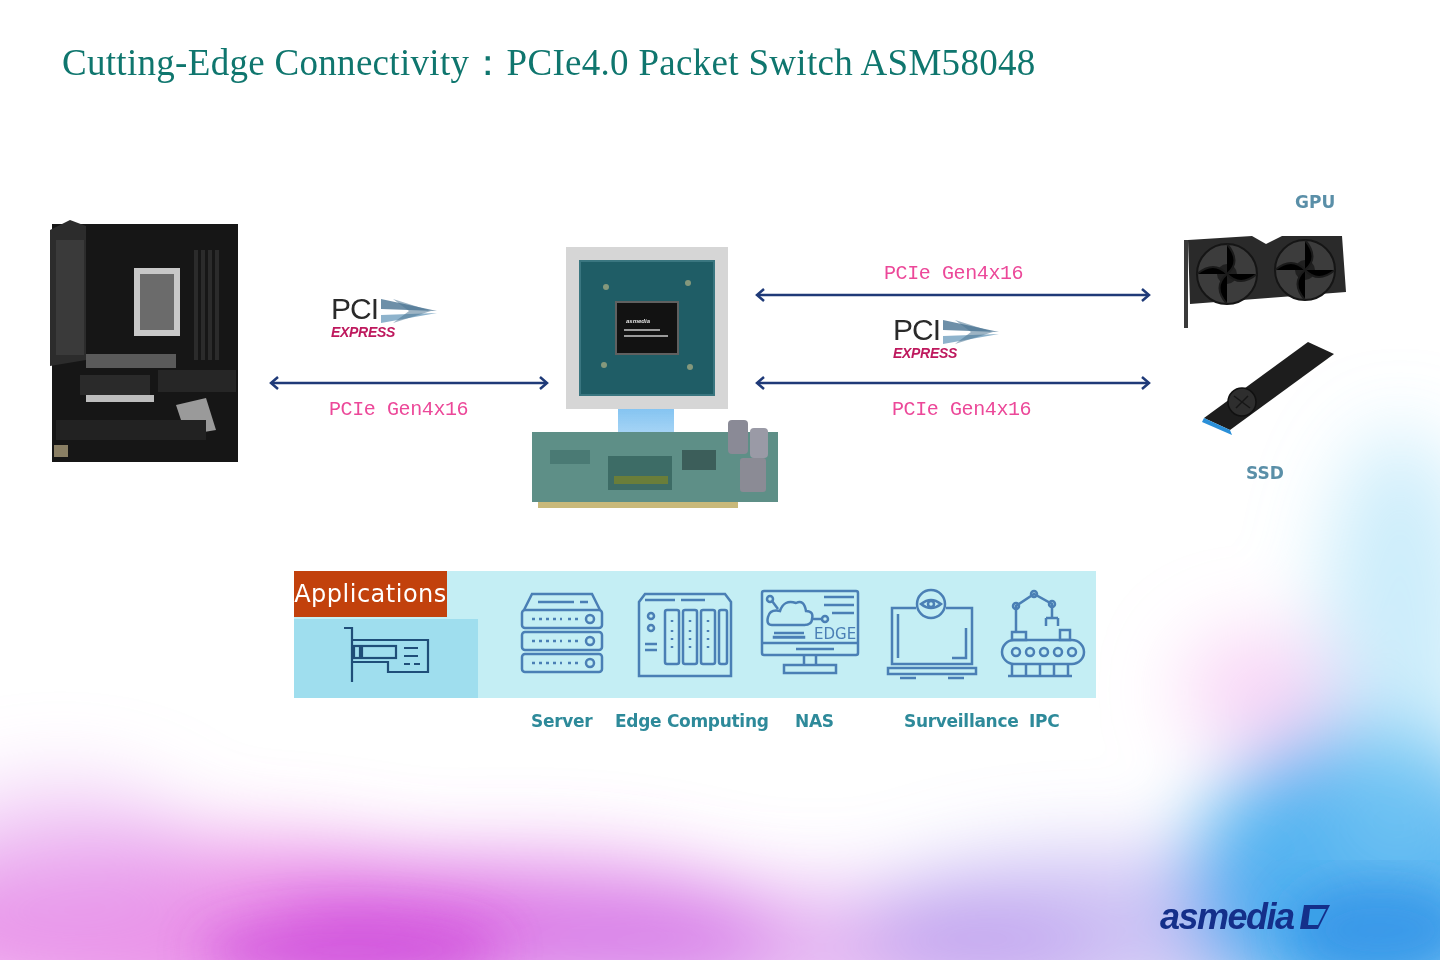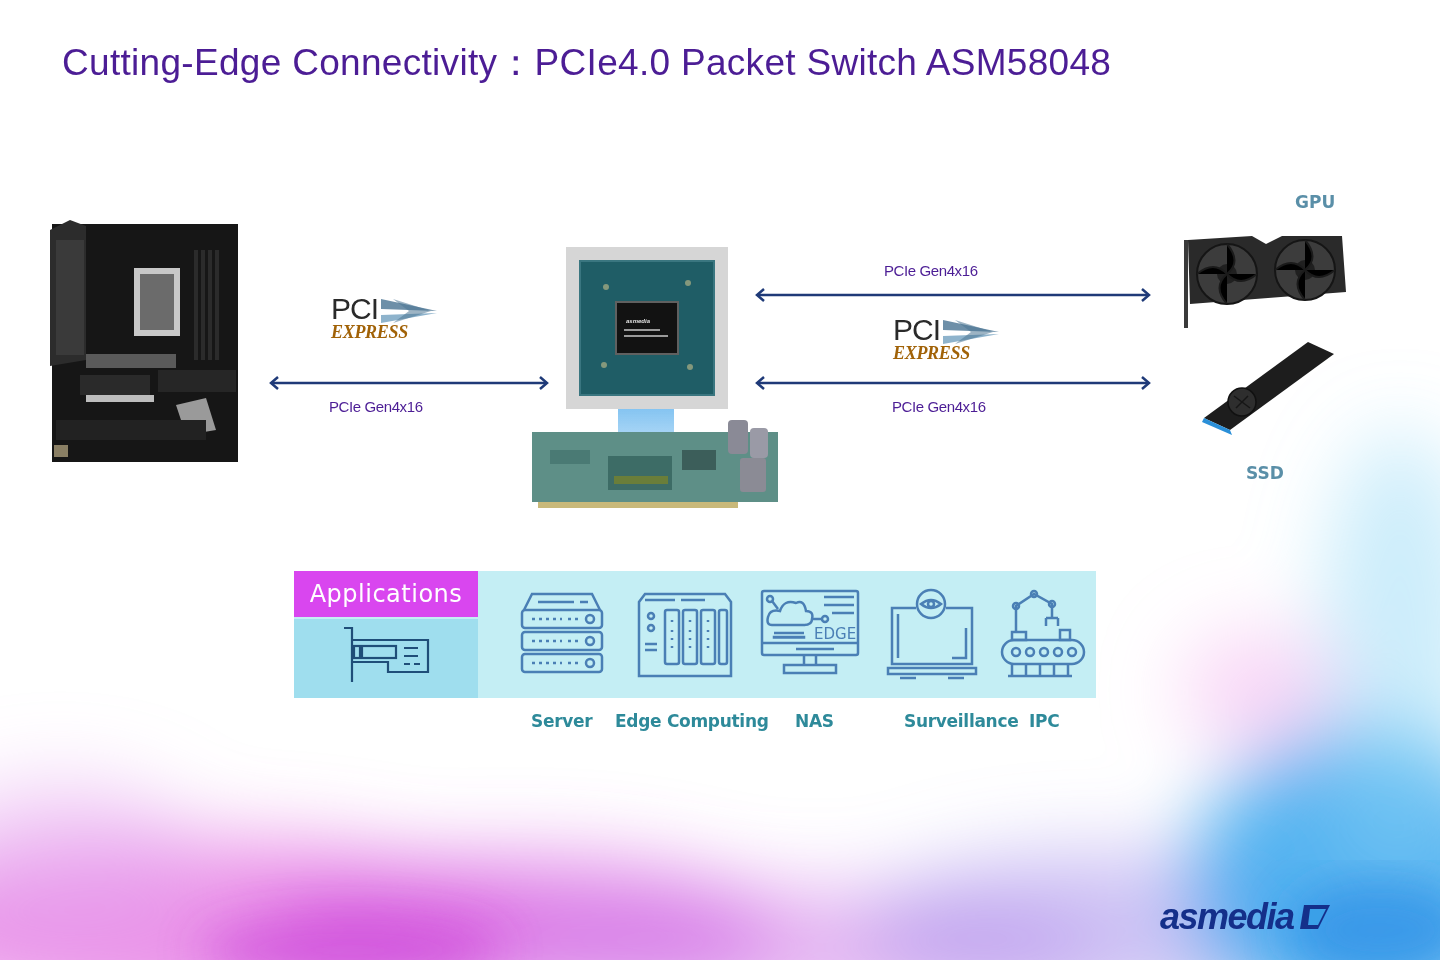--- a/index.html
+++ b/index.html
@@ -8,52 +8,52 @@
     position: relative;
     background: #ffffff;
     font-family: "Liberation Sans", sans-serif;
   }
   .bg-smoke {
     position: absolute; left: 0; top: 0; width: 1440px; height: 960px;
     pointer-events: none;
   }
   .title {
     position: absolute; left: 62px; top: 38px;
-    font-family: Liberation Sans, sans-serif;
-    font-size: 37px; color: #4c1d95; letter-spacing: 0.3px;
+    font-family: Liberation Serif, serif;
+    font-size: 37px; color: #0f766e; letter-spacing: 0.3px;
     white-space: nowrap;
   }
   .abs { position: absolute; }
 
   
   .motherboard { left: 46px; top: 220px; width: 196px; height: 244px; }
 
   
   .pcie-logo { width: 120px; height: 48px; }
   .pcie-logo .pci { font-family: "Liberation Sans", sans-serif; font-size: 30px; color: #2a2a2a; line-height: 28px; letter-spacing: -1px; }
-  .pcie-logo .express { font-family: Liberation Serif, serif; font-weight: bold; font-style: italic; font-size: 18px; color: #a16207; line-height: 18px; letter-spacing: -0.3px; }
+  .pcie-logo .express { font-family: Liberation Sans, sans-serif; font-weight: bold; font-style: italic; font-size: 14px; color: #be185d; line-height: 18px; letter-spacing: -0.3px; }
   .pcie-logo svg { position: absolute; left: 48px; top: 2px; }
 
   .link-label {
-    font-family: Liberation Sans, sans-serif; font-size: 15px; color: #4c1d95;
+    font-family: Liberation Mono, monospace; font-size: 20px; color: #ec4899;
     white-space: nowrap; letter-spacing: -0.4px;
   }
 
   .chip { left: 566px; top: 247px; width: 162px; height: 162px; }
   .board { left: 532px; top: 420px; width: 246px; height: 90px; }
 
   .device-label {
     font-family: "DejaVu Sans", sans-serif; font-weight: bold; font-size: 17px; color: #5a8fa8;
   }
 
   
   .apps-panel { left: 294px; top: 571px; width: 802px; height: 127px; background: #c4eef4; }
   .apps-header {
-    left: 294px; top: 571px; width: 184px; height: 46px;
-    background: #d946ef; color: #ffffff;
+    left: 294px; top: 571px; width: 153px; height: 46px;
+    background: #c2410c; color: #ffffff;
     font-family: "DejaVu Sans", sans-serif; font-size: 24px;
     display: flex; align-items: center; justify-content: center; letter-spacing: 0.5px;
   }
   .apps-card-area { left: 294px; top: 619px; width: 184px; height: 79px; background: #9fdeee; }
   .app-label {
     font-family: "DejaVu Sans", sans-serif; font-weight: bold; font-size: 17px; color: #2e8a9a;
     white-space: nowrap; letter-spacing: -0.3px;
   }
   .logo-text {
     font-family: "Liberation Sans", sans-serif; font-weight: bold; font-style: italic;

